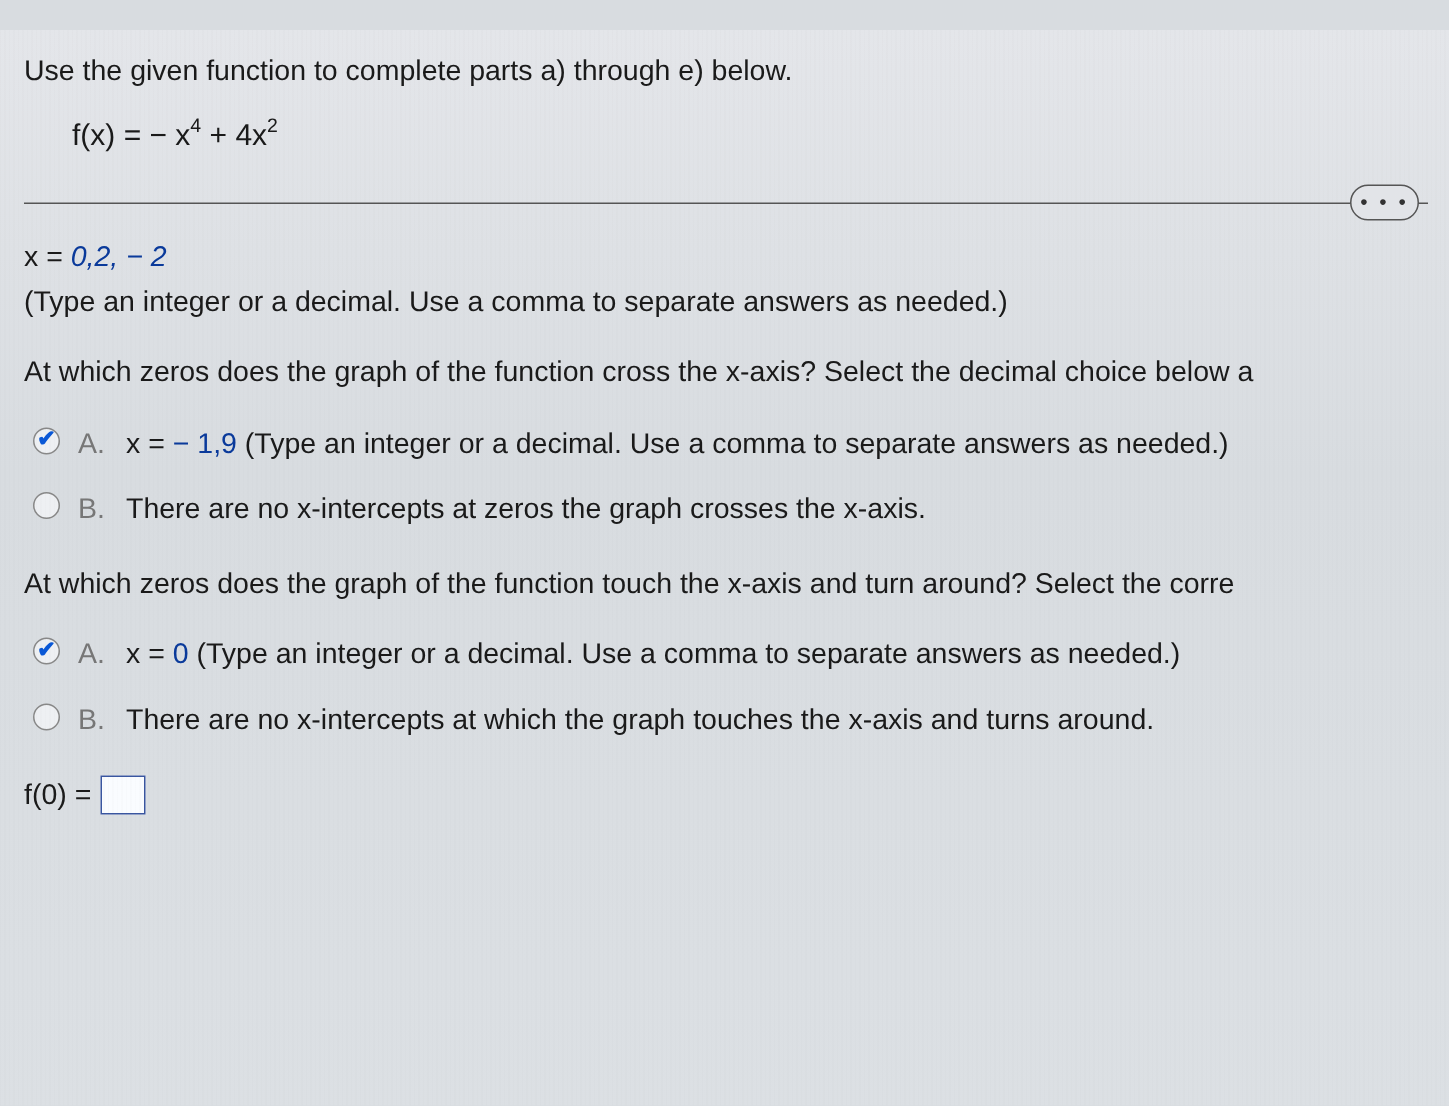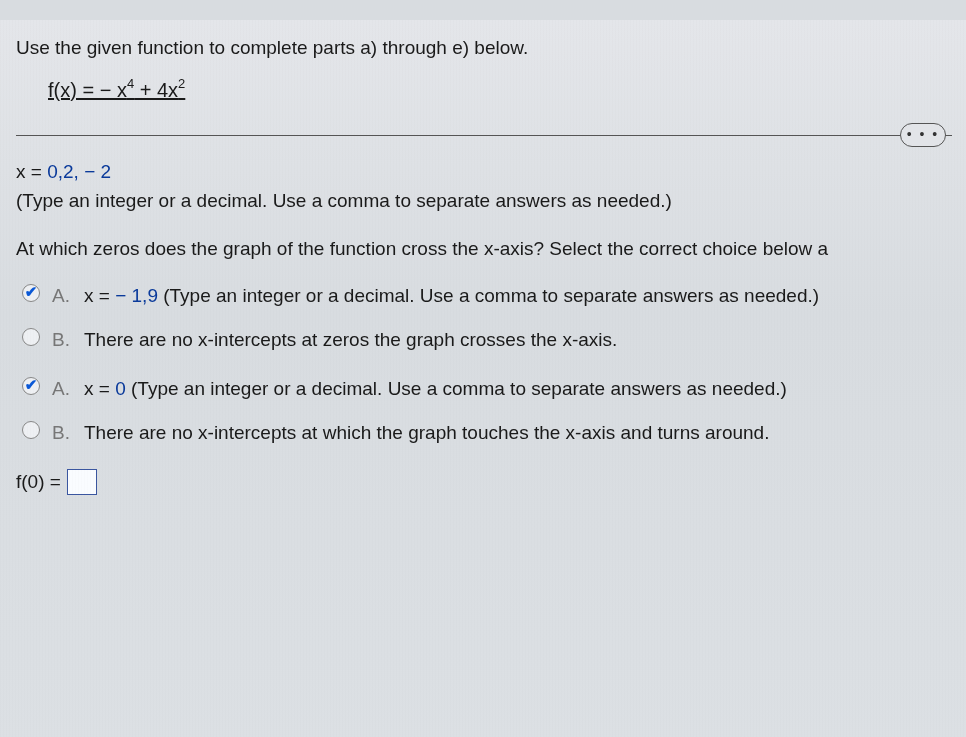--- a/index.html
+++ b/index.html
@@ -14,35 +14,35 @@
     line-height: 1.45;
   }
   .page {
     background: linear-gradient(180deg, #e4e6ea 0%, #d8dce0 40%, #dce0e4 100%);
     padding: 14px 14px 14px 16px;
     height: 100%;
     position: relative;
     margin-top: 20px;
   }
   .intro { margin-bottom: 12px; }
-  .func { margin: 14px 0 0 32px; font-size: 20px; text-decoration: underline; }
+  .func { margin: 14px 0 0 32px; font-size: 20px; }
   sup { font-size: 13px; vertical-align: super; position: relative; top: -1px; }
   .hr-wrap { position: relative; margin: 30px 0 22px 0; }
   .hr-line { border: none; border-top: 1.5px solid #555; }
   .more-btn {
     position: absolute; right: 6px; top: -12px;
     width: 46px; height: 24px;
     border: 1.5px solid #555; border-radius: 12px;
     background: #e2e4e8;
     font-size: 14px; letter-spacing: 2px; text-align: center; line-height: 20px;
     color: #333; cursor: pointer;
   }
   .answer-line { margin-bottom: 2px; }
   .answer-line .xlbl { }
-  .entered { color: #0a3a9b; }
+  .entered { color: #0a3a9b; font-style: italic; }
   .note { margin-bottom: 20px; }
   .q { margin-bottom: 20px; }
   .opts { margin-left: 6px; margin-bottom: 22px; }
   .opt { display: flex; align-items: flex-start; margin-bottom: 16px; gap: 6px; }
   .radio {
     width: 18px; height: 18px; border: 1.5px solid #888; border-radius: 50%;
     background: #eef0f3; display: inline-flex; align-items: center; justify-content: center;
     flex: 0 0 18px; margin-top: 2px;
   }
   .radio.checked::after {
@@ -78,37 +78,38 @@
   <div class="hr-wrap">
     <hr class="hr-line">
     <div class="more-btn">• • •</div>
   </div>
 
   <div class="answer-line">
     <span class="xlbl">x = </span><span class="entered">0,2, − 2</span>
   </div>
   <div class="note">(Type an integer or a decimal. Use a comma to separate answers as needed.)</div>
 
-  <div class="q">At which zeros does the graph of the function cross the x-axis? Select the correct choice below a</div>
+  <div class="q">At which zeros does the graph of the function cross the x-axis? Select the decimal choice below a</div>
 
   <div class="opts">
     <div class="opt">
       <span class="radio checked"></span>
       <span class="opt-letter">A.</span>
       <span class="opt-text">
         <span>x = </span><span class="accent">− 1,9</span><span>  (Type an integer or a decimal. Use a comma to separate answers as needed.)</span>
       </span>
     </div>
     <div class="opt">
       <span class="radio"></span>
       <span class="opt-letter">B.</span>
       <span class="opt-text">There are no x-intercepts at zeros the graph crosses the x-axis.</span>
     </div>
   </div>
 
+  <div class="q">At which zeros does the graph of the function touch the x-axis and turn around? Select the corre</div>
 
   <div class="opts">
     <div class="opt">
       <span class="radio checked"></span>
       <span class="opt-letter">A.</span>
       <span class="opt-text">
         <span>x = </span><span class="accent">0</span><span>  (Type an integer or a decimal. Use a comma to separate answers as needed.)</span>
       </span>
     </div>
     <div class="opt">

